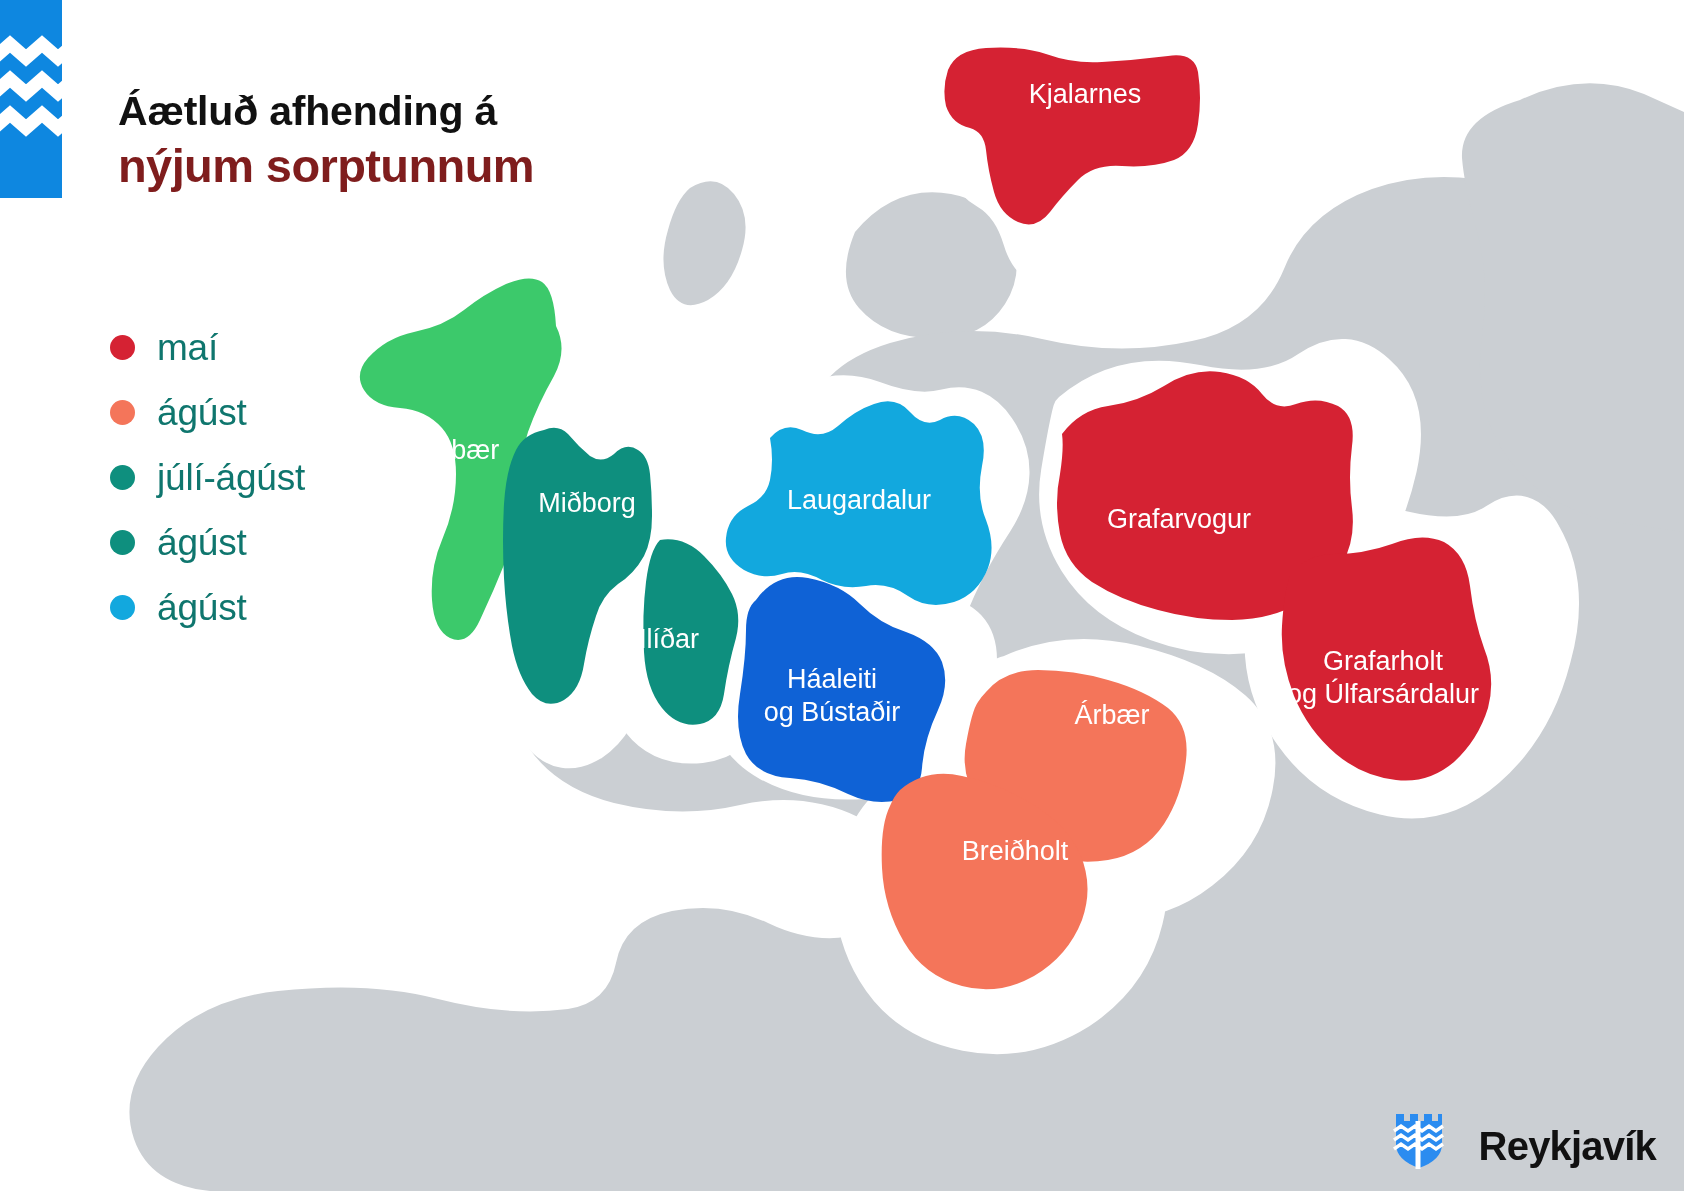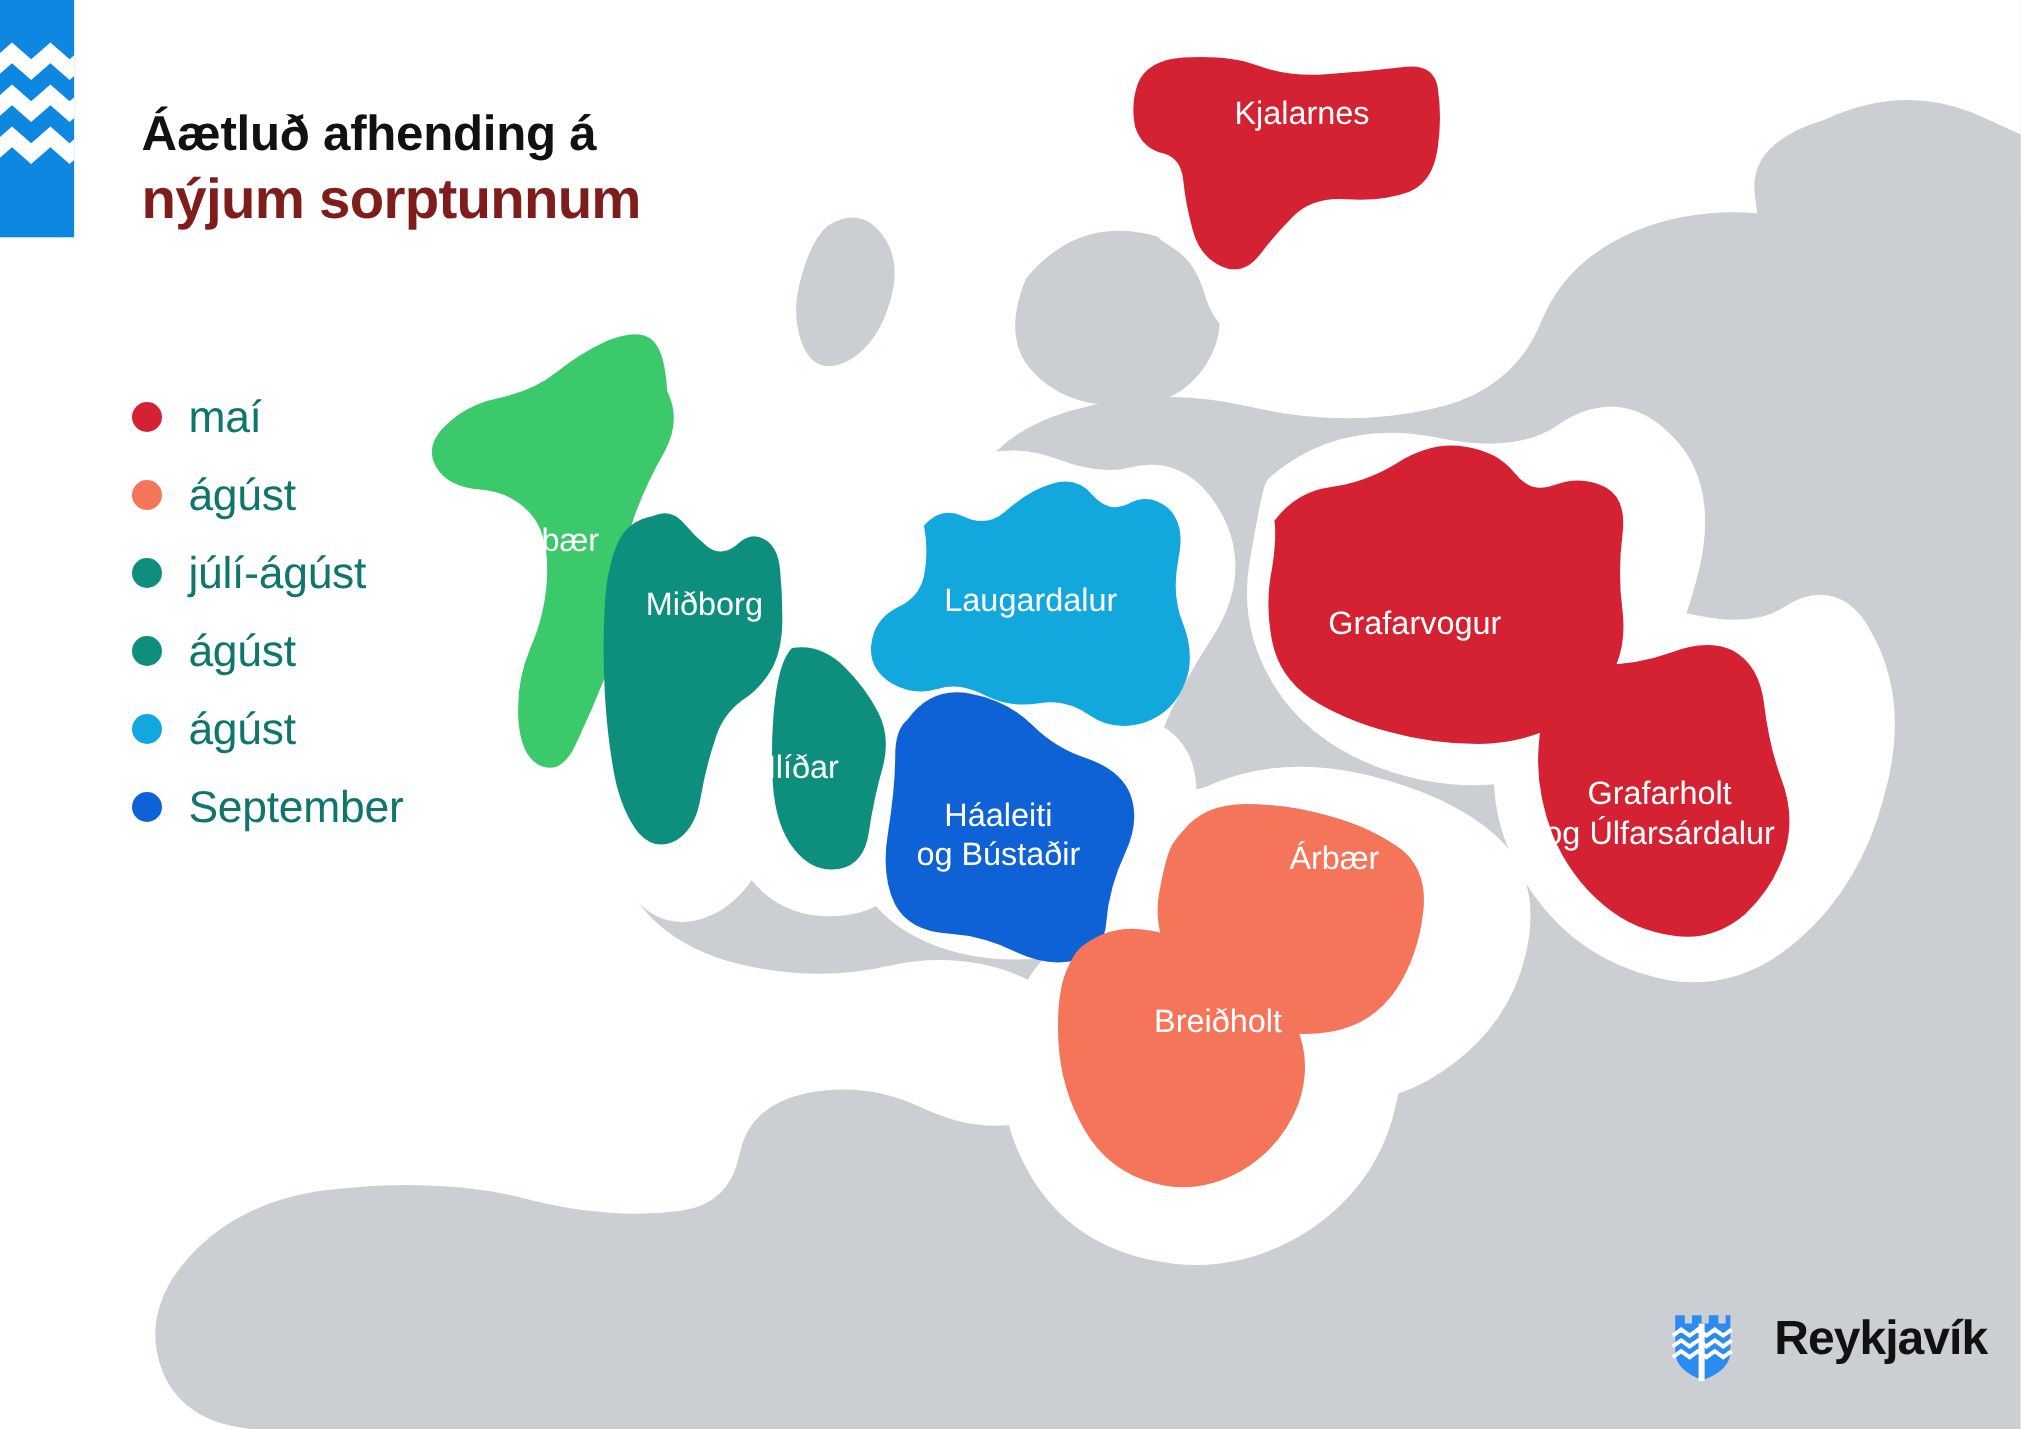--- a/index.html
+++ b/index.html
@@ -90,23 +90,23 @@
     font-size: 27px;
     fill: #ffffff;
     text-anchor: middle;
     dominant-baseline: middle;
   }
 
   
   #footer-logo {
     position: absolute;
     right: 28px;
-    bottom: 40px;
+    bottom: 22px;
     display: flex;
-    align-items: flex-start;
+    align-items: flex-end;
     z-index: 60;
     gap: 20px;
   }
   #footer-logo-text {
     margin-left: 14px;
     font-size: 40px;
     font-weight: 700;
     color: #111111;
     letter-spacing: -0.8px;
   }
@@ -141,24 +141,20 @@
     <span class="legend-swatch" style="background: rgb(14, 143, 126);"></span>
     <span class="legend-label">júlí-ágúst</span>
   </div>
   <div class="legend-item">
     <span class="legend-swatch" style="background: rgb(14, 143, 126);"></span>
     <span class="legend-label">ágúst</span>
   </div>
   <div class="legend-item">
     <span class="legend-swatch" style="background: rgb(18, 168, 222);"></span>
     <span class="legend-label">ágúst</span>
-  </div>
-  <div class="legend-item">
-    <span class="legend-swatch" style="background: rgb(15, 98, 214);"></span>
-    <span class="legend-label">September</span>
   </div>
 </div>
 
 <svg id="map-svg" viewBox="0 0 1684 1191">
 
   <g>
     <path fill="#CBCFD3" d="M855 232 q40 -48 96 -38 q44 8 60 44 q14 34 -6 66 q-22 34 -66 34 q-52 2 -80 -30 q-24 -28 -4 -76 Z"></path>
     <path fill="#CBCFD3" d="M690 188 q26 -16 44 6 q18 22 8 56 q-10 36 -34 50 q-26 14 -38 -10 q-12 -26 -2 -60 q8 -30 22 -42 Z"></path>
     <path fill="#CBCFD3" d="M1684 0 L1684 1191 L210 1191
          q-60 -6 -76 -52 q-16 -48 24 -92 q44 -48 120 -56 q92 -10 160 8 q70 18 130 10

